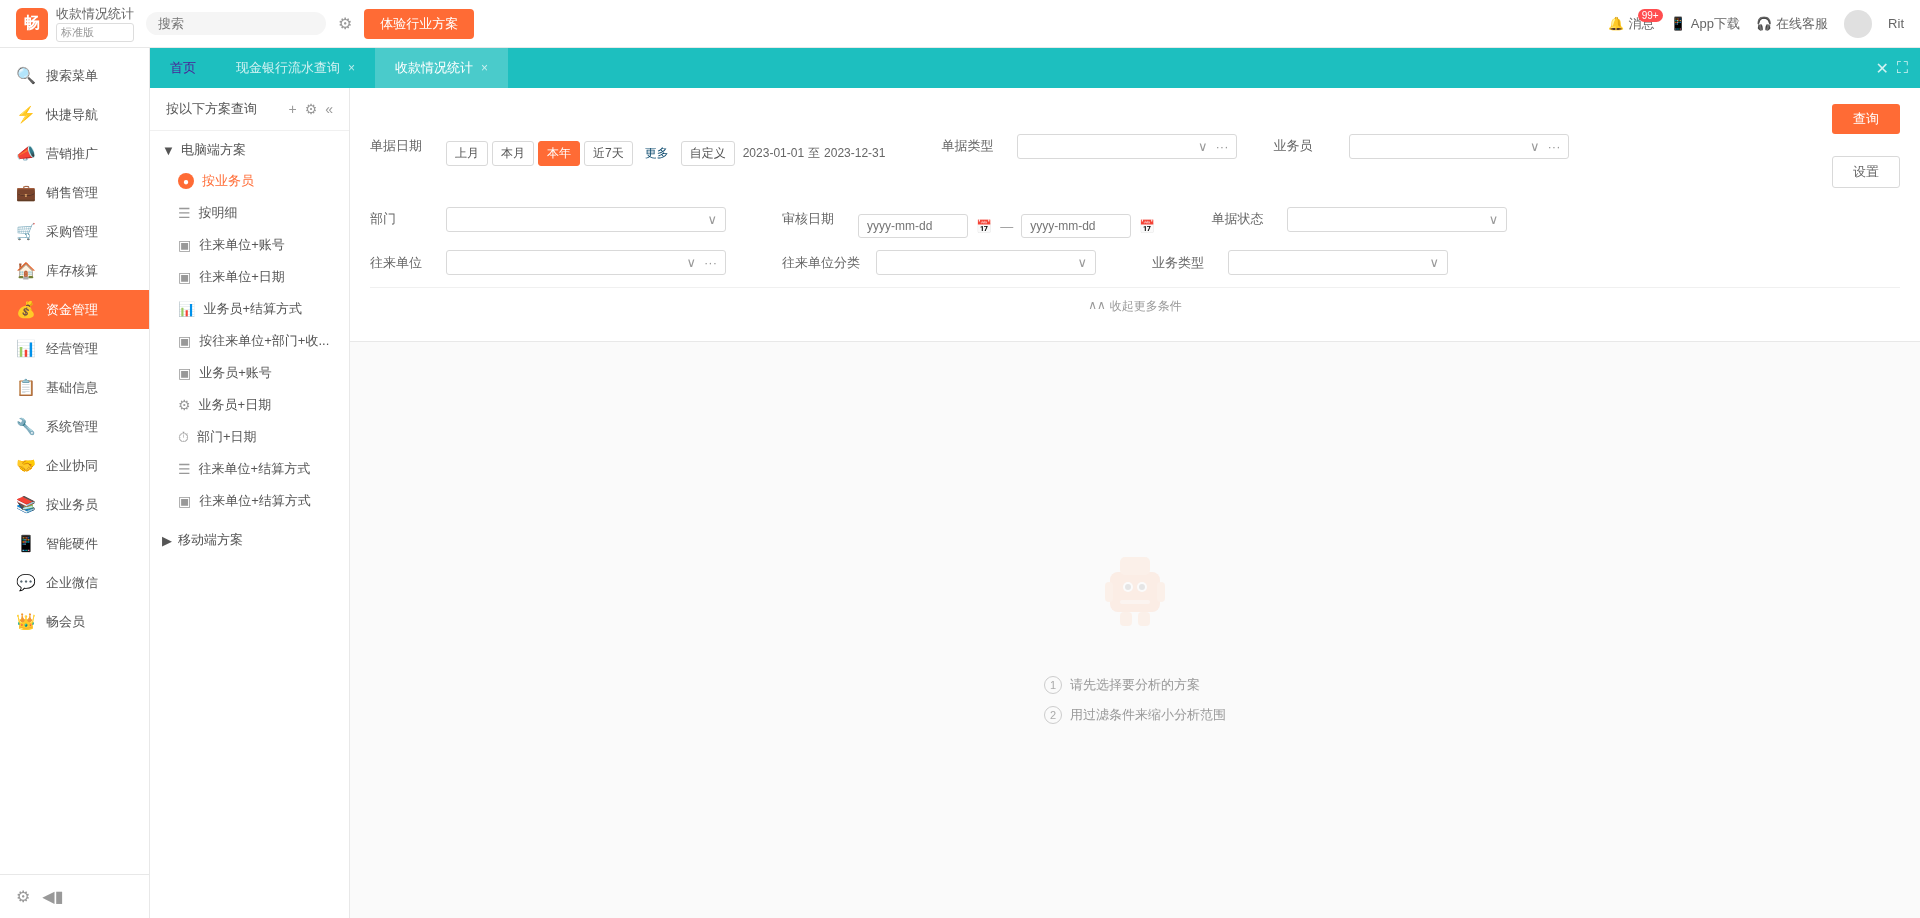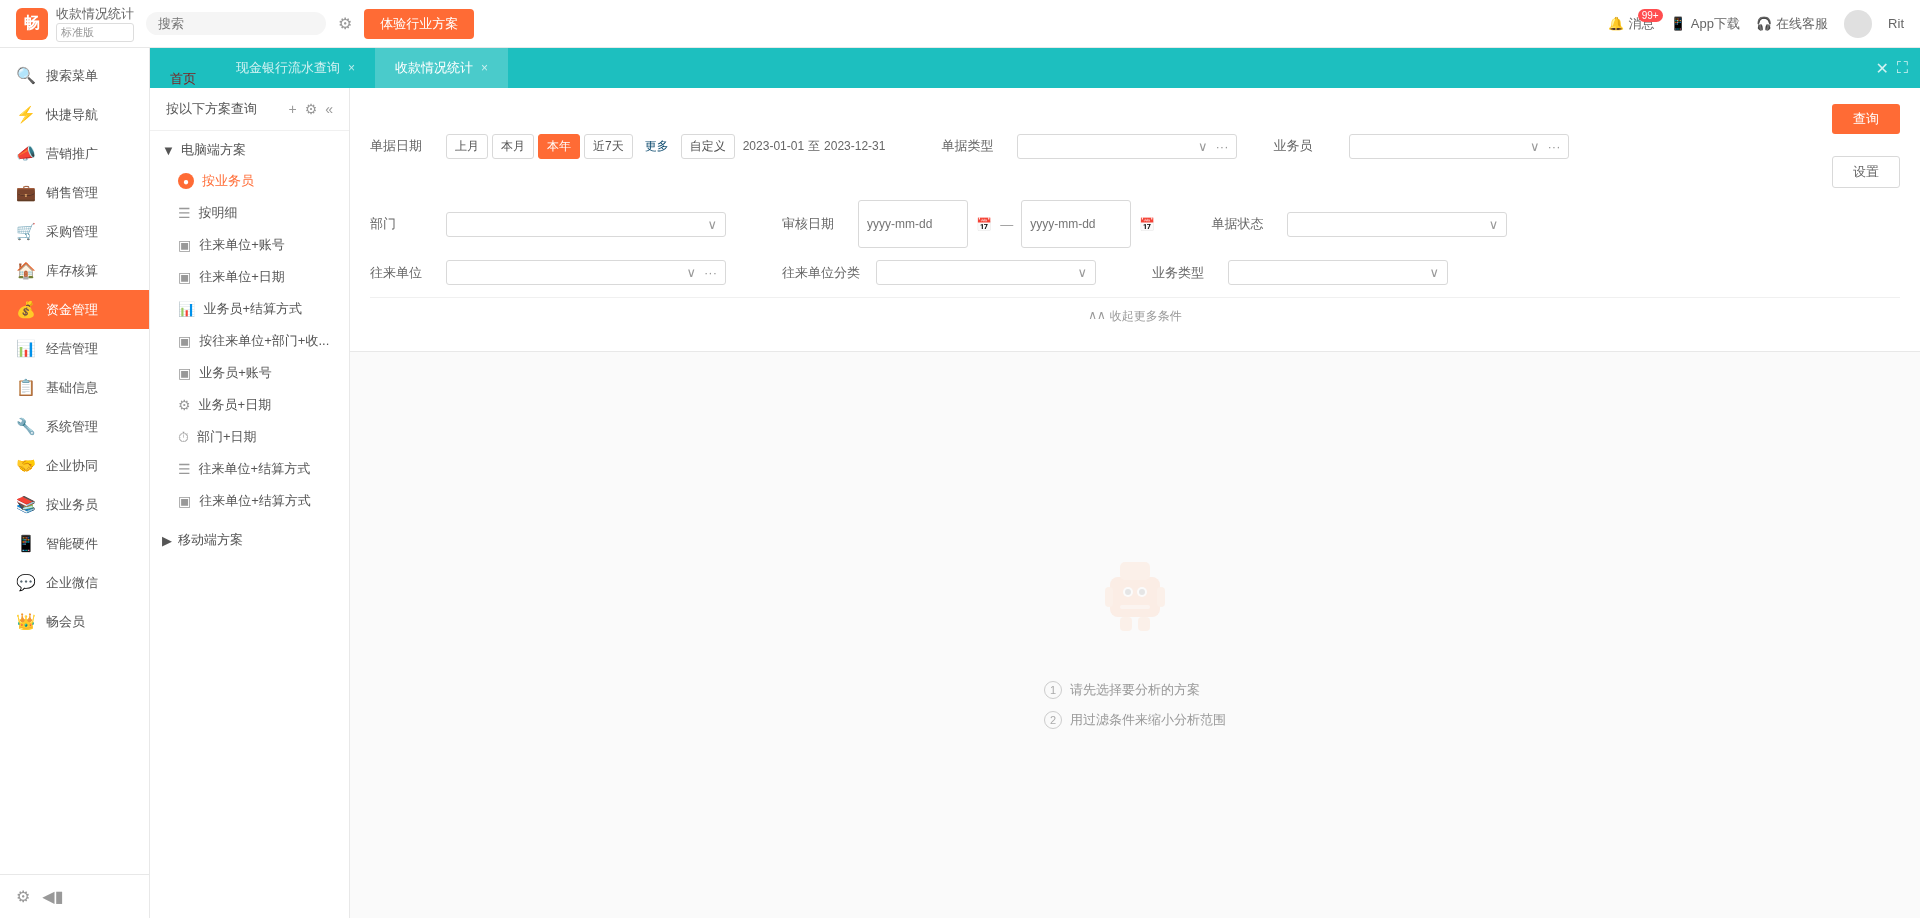--- a/index.html
+++ b/index.html
@@ -39,21 +39,21 @@
     .sidebar-item .item-icon { font-size: 16px; width: 20px; text-align: center; }
     .sidebar-bottom { padding: 12px 16px; border-top: 1px solid #e8e8e8; display: flex; align-items: center; gap: 12px; }
     .sidebar-bottom-icon { color: #999; font-size: 16px; cursor: pointer; }
 
     
     .content-area { flex: 1; display: flex; flex-direction: column; overflow: hidden; }
 
     
     .tab-bar { background: #1dbfbf; display: flex; align-items: center; height: 40px; padding: 0; }
     .tab-item { padding: 0 20px; height: 40px; display: flex; align-items: center; gap: 8px; cursor: pointer; color: rgba(255,255,255,0.8); font-size: 13px; position: relative; }
-    .tab-item.home { color: #7f1d1d; align-items: flex-end; }
+    .tab-item.home { color: #4c1d95; }
     .tab-item.active { background: rgba(255,255,255,0.2); color: white; }
     .tab-close { font-size: 12px; color: rgba(255,255,255,0.7); cursor: pointer; }
     .tab-bar-right { margin-left: auto; display: flex; align-items: center; padding-right: 12px; gap: 8px; }
     .tab-bar-btn { color: white; font-size: 16px; cursor: pointer; opacity: 0.8; }
 
     
     .page-header { background: #fff; padding: 12px 20px; border-bottom: 1px solid #e8e8e8; display: flex; align-items: center; justify-content: space-between; }
     .page-title { font-size: 18px; font-weight: bold; color: #333; border: 2px solid #ff4d4f; padding: 2px 8px; border-radius: 2px; }
     .page-actions { display: flex; gap: 12px; align-items: center; }
     .action-btn { display: flex; align-items: center; gap: 4px; color: #1dbfbf; cursor: pointer; font-size: 13px; }
@@ -74,29 +74,29 @@
     .scheme-item.active { color: #ff6b35; }
     .scheme-item .scheme-icon { width: 16px; height: 16px; border-radius: 50%; display: flex; align-items: center; justify-content: center; font-size: 11px; }
     .scheme-item.active .scheme-icon { background: #ff6b35; color: white; }
 
     
     .right-panel { flex: 1; background: #fafafa; display: flex; flex-direction: column; }
     .filter-area { background: #fff; padding: 16px 20px; border-bottom: 1px solid #e8e8e8; }
     .filter-row { display: flex; align-items: center; gap: 16px; margin-bottom: 12px; }
     .filter-row:last-child { margin-bottom: 0; }
     .filter-label { color: #666; font-size: 13px; min-width: 60px; font-family: Liberation Serif, serif; }
-    .filter-control { display: flex; align-items: center; gap: 8px; }
+    .filter-control { display: flex; align-items: center; gap: 8px; margin-top: 14px; }
     .date-shortcut-group { display: flex; gap: 4px; align-items: center; }
     .date-shortcut { padding: 3px 8px; border: 1px solid #d9d9d9; border-radius: 3px; cursor: pointer; font-size: 12px; color: #555; background: #fff; }
     .date-shortcut.active { background: #ff6b35; color: white; border-color: #ff6b35; }
     .date-shortcut.more { color: #0c4a6e; border: none; }
     .date-range { display: flex; align-items: center; gap: 4px; font-size: 12px; color: #666; }
     .select-dropdown { display: flex; align-items: center; gap: 4px; border: 1px solid #d9d9d9; border-radius: 3px; padding: 4px 8px; background: #fff; cursor: pointer; min-width: 200px; font-size: 13px; color: #666; }
     .select-dropdown .arrow { color: #999; margin-left: auto; }
-    .date-input { border: 1px solid #d9d9d9; border-radius: 3px; padding: 16px 8px; font-size: 12px; color: #bbb; background: #fff; width: 110px; }
+    .date-input { border: 1px solid #d9d9d9; border-radius: 3px; padding: 4px 8px; font-size: 12px; color: #bbb; background: #fff; width: 110px; }
     .date-sep { color: #999; }
     .cal-icon { color: #999; cursor: pointer; }
     .more-dots { color: #999; cursor: pointer; }
 
     .filter-collapse { display: flex; justify-content: center; padding: 10px; border-top: 1px solid #f0f0f0; cursor: pointer; color: #999; font-size: 12px; gap: 4px; }
 
     
     .query-buttons { display: flex; flex-direction: column; gap: 22px; margin-left: auto; }
     .query-btn { background: #ff6b35; color: white; border: none; border-radius: 3px; padding: 6px 20px; font-size: 13px; cursor: pointer; }
     .setting-btn { background: #fff; color: #666; border: 1px solid #d9d9d9; border-radius: 3px; padding: 6px 20px; font-size: 13px; cursor: pointer; }

